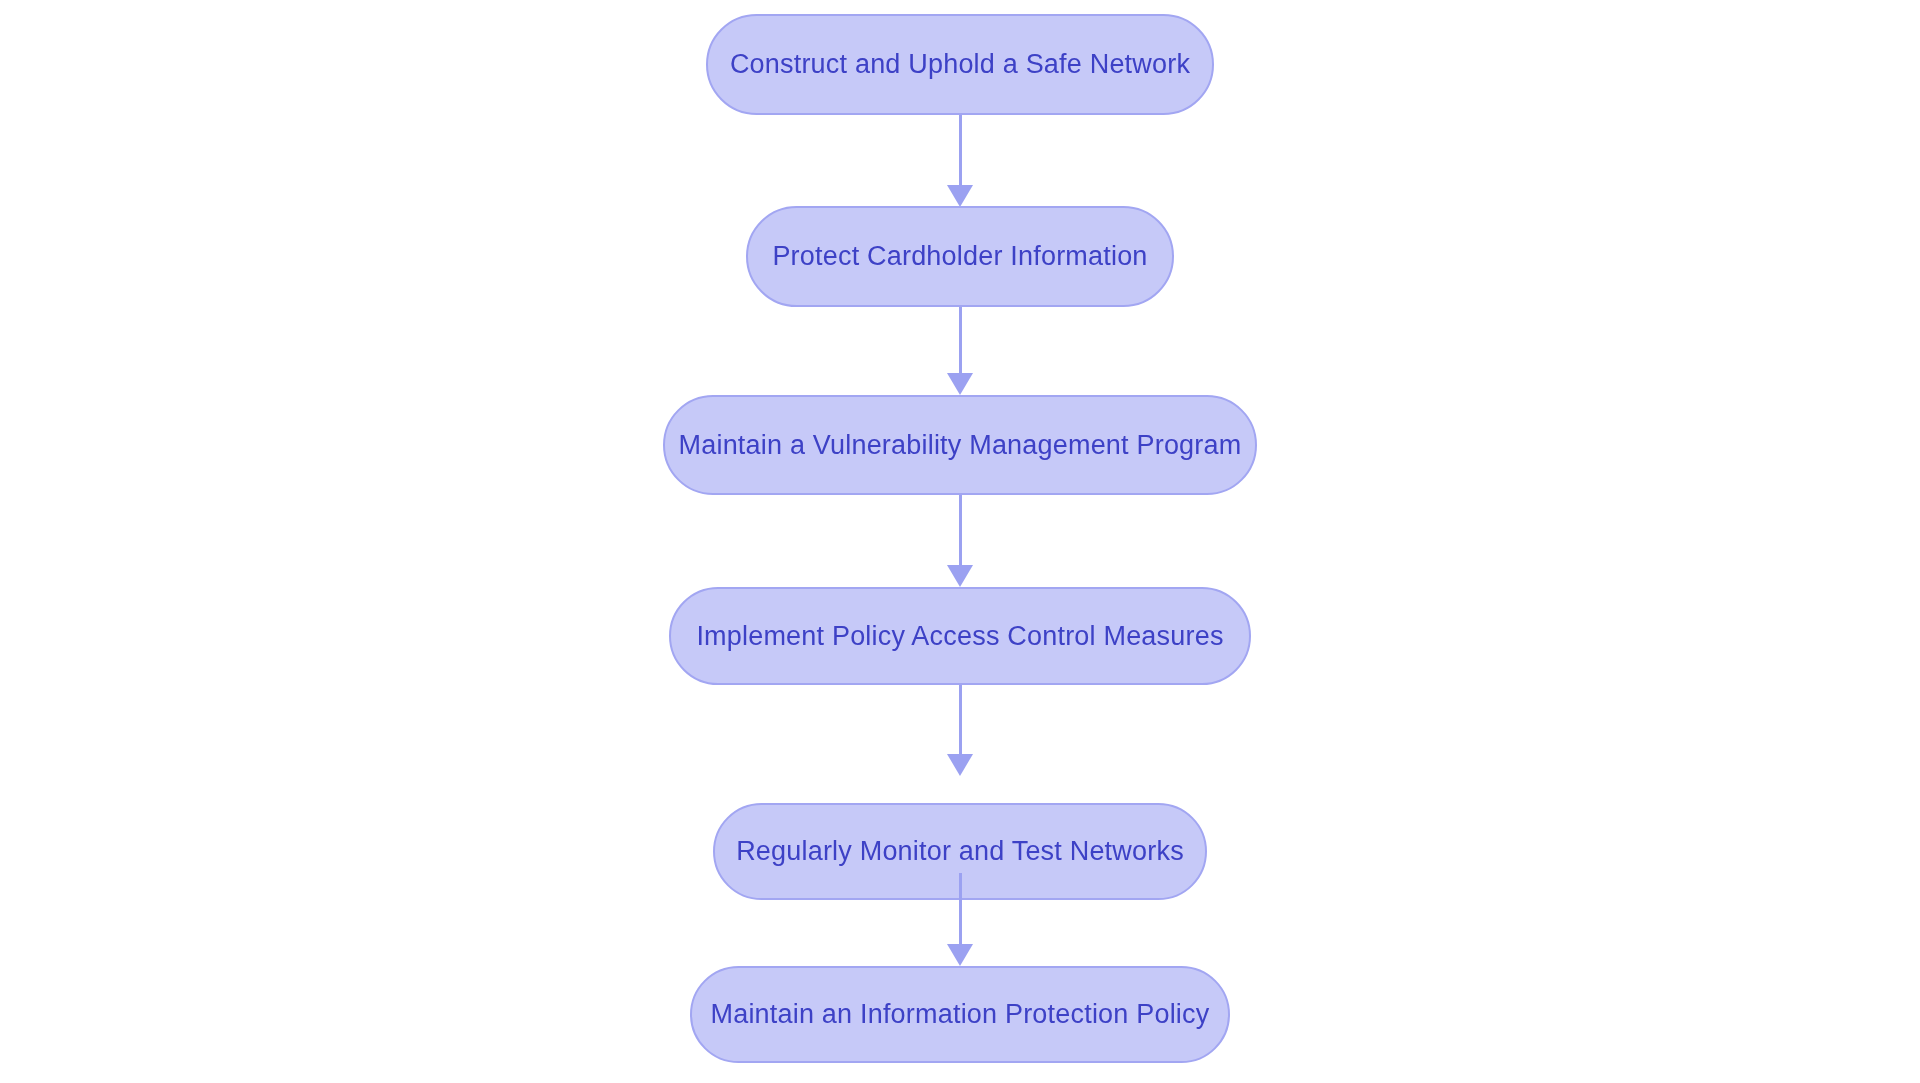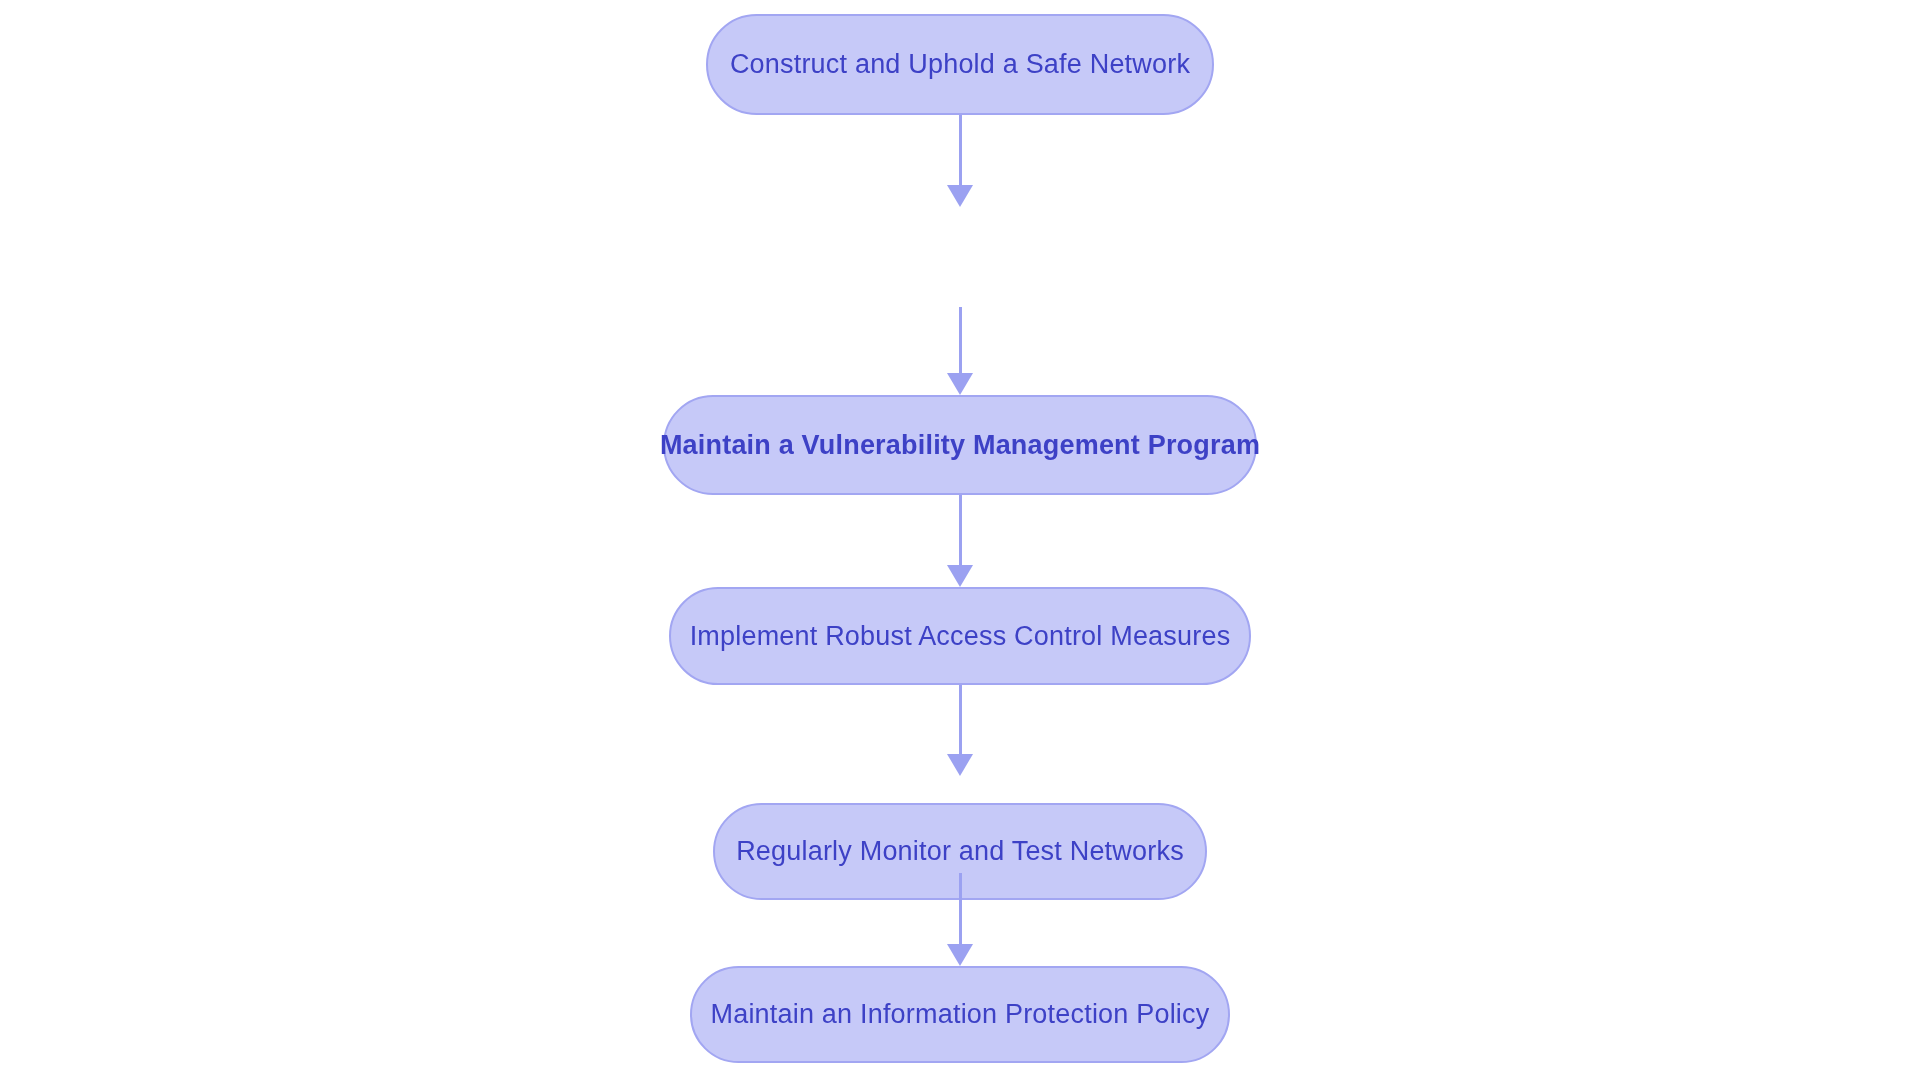--- a/index.html
+++ b/index.html
@@ -23,21 +23,21 @@
     align-items:center;
     justify-content:center;
     color:var(--node-text);
     font-size:27px;
     letter-spacing:0.2px;
     white-space:nowrap;
     text-align:center;
   }
   .n1{left:706px;top:14px;width:508px;height:101px;}
   .n2{left:746px;top:206px;width:428px;height:101px;}
-  .n3{left:663px;top:395px;width:594px;height:100px;font-weight:bold;}
+  .n3{left:663px;top:395px;width:594px;height:100px;}
   .n4{left:669px;top:587px;width:582px;height:98px;}
   .n5{left:713px;top:776px;width:494px;height:97px;margin-top:27px;}
   .n6{left:690px;top:966px;width:540px;height:97px;text-align:center;}
 
   .arrow{
     position:absolute;
     left:945px;
     width:30px;
     display:flex;
     flex-direction:column;
@@ -67,37 +67,40 @@
 
   <div class="node n1">
     <span>Construct and Uphold a Safe Network</span>
   </div>
 
   <div class="arrow a1">
     <div class="line"></div>
     <div class="head"></div>
   </div>
 
+  <div class="node n2">
+    <span>Protect Cardholder Information</span>
+  </div>
 
   <div class="arrow a2">
     <div class="line"></div>
     <div class="head"></div>
   </div>
 
   <div class="node n3">
     <span>Maintain a Vulnerability Management Program</span>
   </div>
 
   <div class="arrow a3">
     <div class="line"></div>
     <div class="head"></div>
   </div>
 
   <div class="node n4">
-    <span>Implement Robust Access Control Measures</span>
+    <span>Implement Policy Access Control Measures</span>
   </div>
 
   <div class="arrow a4">
     <div class="line"></div>
     <div class="head"></div>
   </div>
 
   <div class="node n5">
     <span>Regularly Monitor and Test Networks</span>
   </div>

